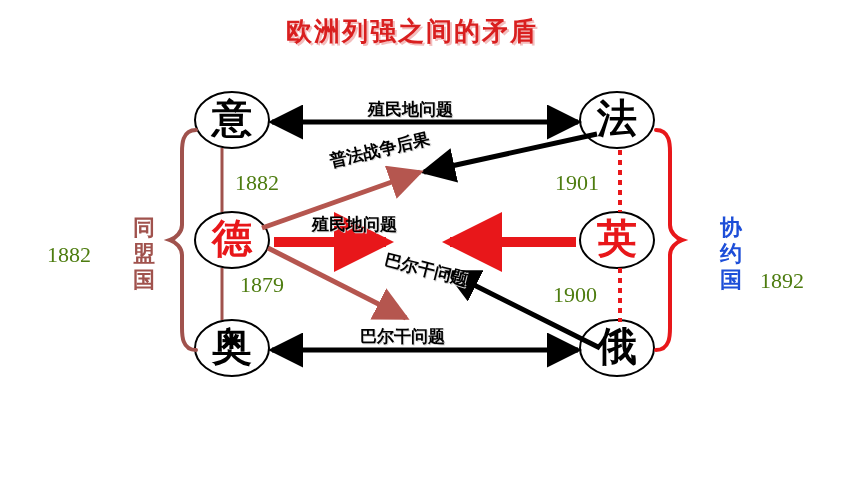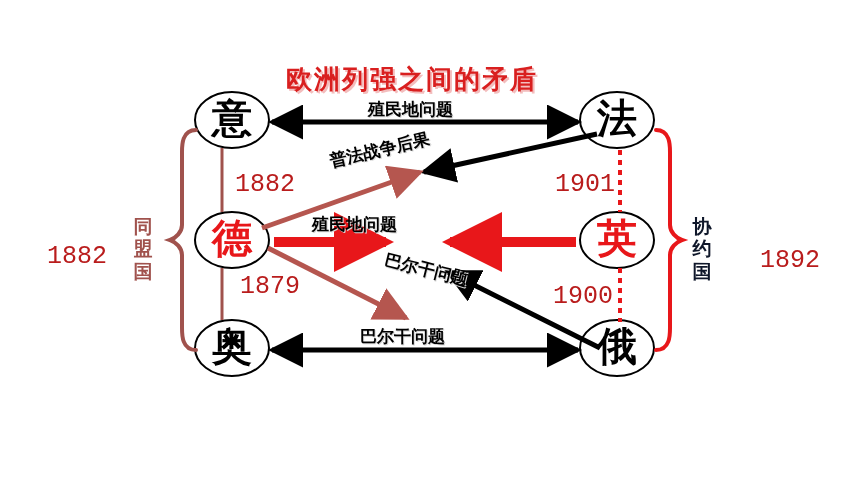--- a/index.html
+++ b/index.html
@@ -17,21 +17,20 @@
     position:absolute;
     left:0;top:14px;width:824px;
     text-align:center;
     font-family:"DejaVu Sans","Liberation Sans",sans-serif;
     font-weight:bold;
     font-size:26px;
     color:#D91F1F;
     letter-spacing:2px;
     text-shadow:2px 2px 0 #f3bdbd;
     white-space:nowrap;
-    margin-top:48px;
   }
 
   .node-label{
     position:absolute;
     font-family:"DejaVu Sans","Liberation Sans",sans-serif;
     font-weight:bold;
     font-size:40px;
     line-height:1;
     text-align:center;
     width:80px;
@@ -45,38 +44,38 @@
     position:absolute;
     font-family:"DejaVu Sans","Liberation Sans",sans-serif;
     font-weight:bold;
     font-size:17px;
     color:#000000;
     white-space:nowrap;
     text-shadow:1px 1px 0 #d8d8d8;
   }
   .year{
     position:absolute;
-    font-family:Liberation Mono, monospace;
-    font-size:25px;
-    color:#b91c1c;
+    font-family:Liberation Serif, serif;
+    font-size:22px;
+    color:#4d7c0f;
     white-space:nowrap;
   }
   .brace-label{
     position:absolute;
     font-family:"DejaVu Sans","Liberation Sans",sans-serif;
     font-weight:bold;
-    font-size:19px;
+    font-size:22px;
     line-height:1.18;
     width:24px;
-    text-align:center;
+    text-align:right;
     white-space:normal;
     word-break:break-all;
   }
   .brace-left-label{color:#A0524D;}
-  .brace-right-label{color:#0f172a;}
+  .brace-right-label{color:#1d4ed8;margin-left:28px;}
 </style>
 </head>
 <body>
 
 <div id="stage">
 
   <div class="title">欧洲列强之间的矛盾</div>
 
   <svg class="layer" viewBox="0 0 852 480">
     <defs>
@@ -145,18 +144,18 @@
 
   <div class="edge-label" style="left:385px;top:248px;transform:rotate(14deg);transform-origin:left center;">巴尔干问题</div>
 
   <div class="edge-label" style="left:360px;top:325px;">巴尔干问题</div>
 
   <div class="year" style="left:235px;top:170px;">1882</div>
   <div class="year" style="left:240px;top:272px;">1879</div>
   <div class="year" style="left:555px;top:170px;">1901</div>
   <div class="year" style="left:553px;top:282px;">1900</div>
   <div class="year" style="left:47px;top:242px;">1882</div>
-  <div class="year" style="left:760px;top:246px;">1892</div>
+  <div class="year" style="left:760px;top:268px;">1892</div>
 
   <div class="brace-label brace-left-label" style="left:131px;top:215px;">同盟国</div>
   <div class="brace-label brace-right-label" style="left:690px;top:215px;">协约国</div>
 
 </div>
 
 </body></html>

